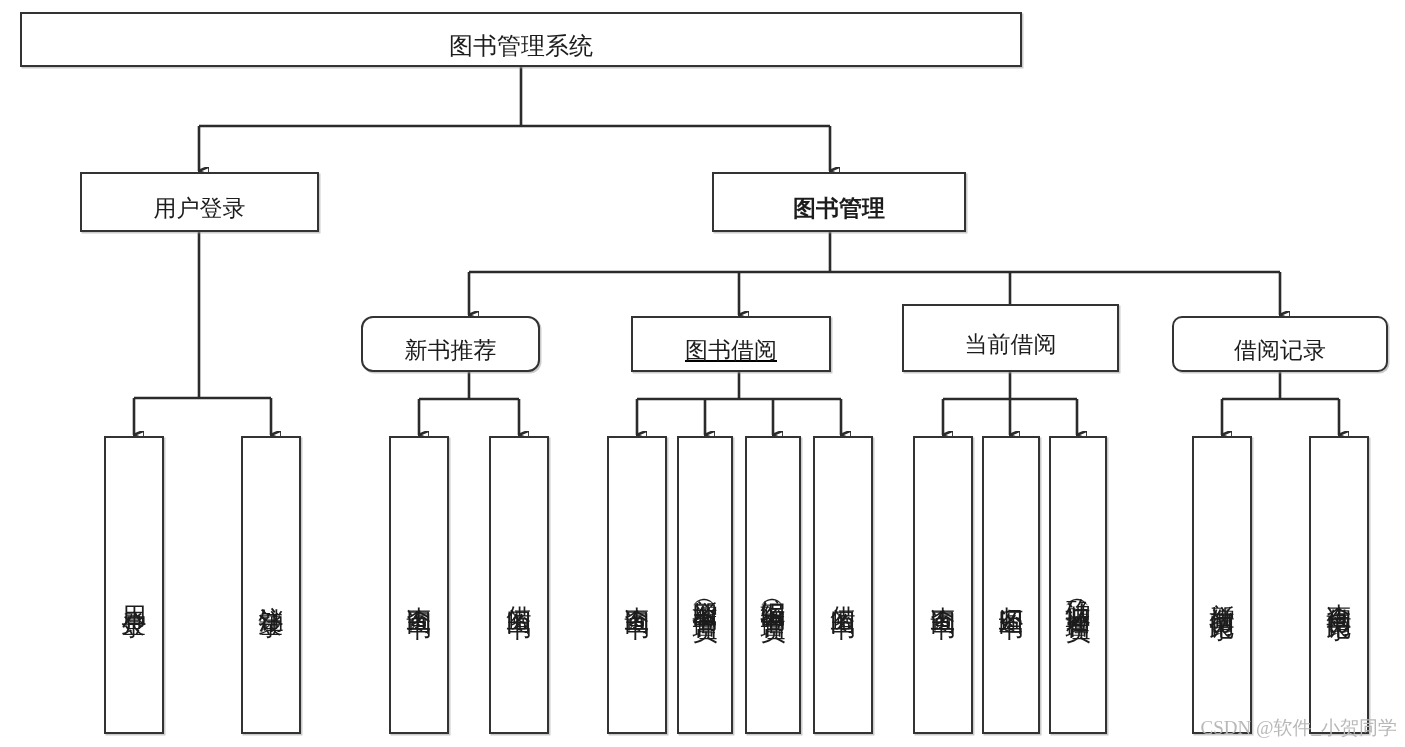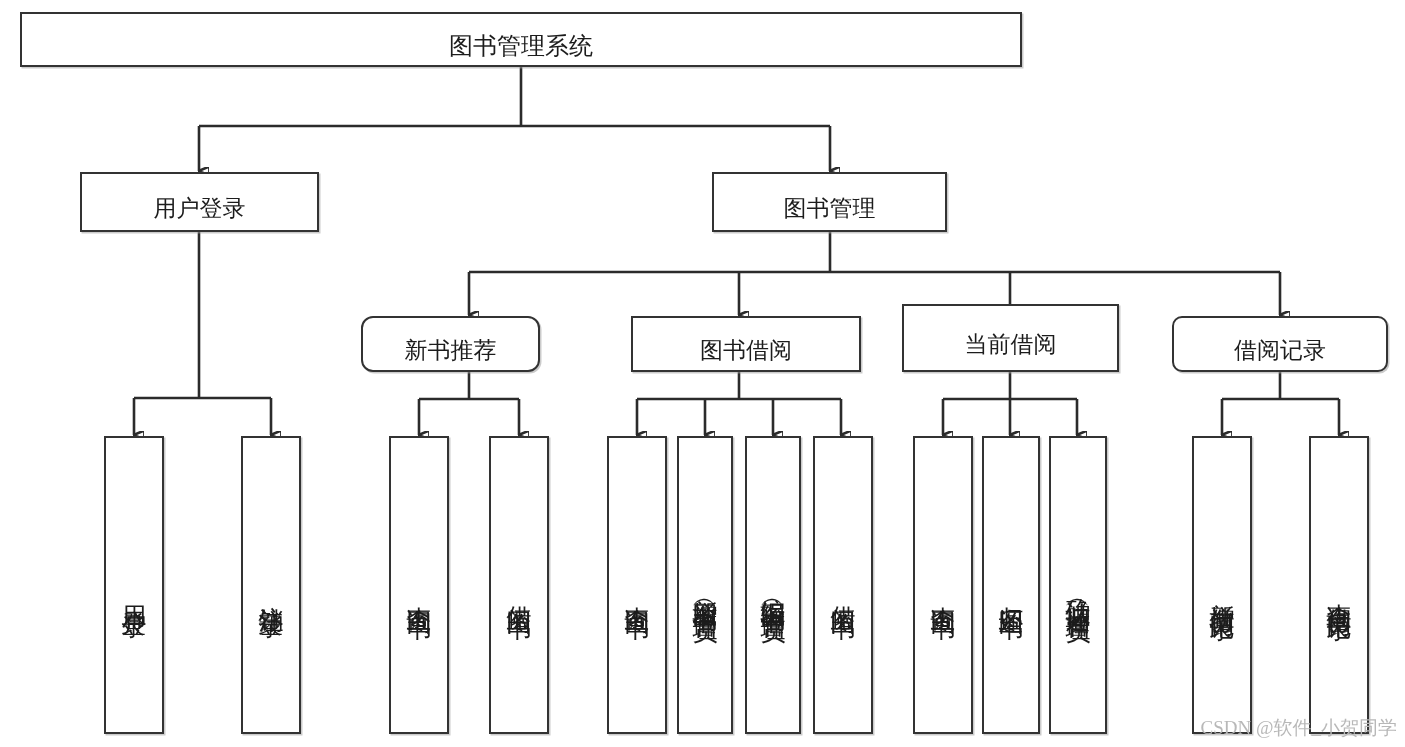--- a/index.html
+++ b/index.html
@@ -130,28 +130,28 @@
     <line x1="1339" y1="399" x2="1339" y2="435" marker-end="url(#arw)"></line>
   </svg>
 
   <div class="node horiz root" style="left:20px; top:12px; width:1002px; height:55px;">
     <span class="label">图书管理系统</span>
   </div>
 
   <div class="node horiz" style="left:80px; top:172px; width:239px; height:60px;">
     <span class="label">用户登录</span>
   </div>
-  <div class="node horiz" style="left:712px; top:172px; width:235px; height:60px;">
+  <div class="node horiz" style="left:712px; top:172px; width:254px; height:60px;font-weight:bold;">
     <span class="label">图书管理</span>
   </div>
 
   <div class="node horiz" style="left:361px; top:316px; width:179px; height:56px;border-radius:12px;">
     <span class="label">新书推荐</span>
   </div>
-  <div class="node horiz" style="left:631px; top:316px; width:230px; height:56px;">
+  <div class="node horiz" style="left:631px; top:316px; width:200px; height:56px;text-decoration:underline;">
     <span class="label">图书借阅</span>
   </div>
   <div class="node horiz" style="left:902px; top:304px; width:217px; height:68px;">
     <span class="label">当前借阅</span>
   </div>
   <div class="node horiz" style="left:1172px; top:316px; width:216px; height:56px;border-radius:10px;">
     <span class="label">借阅记录</span>
   </div>
 
   <div class="node vert" style="left:104px; top:436px; width:60px; height:298px;">

